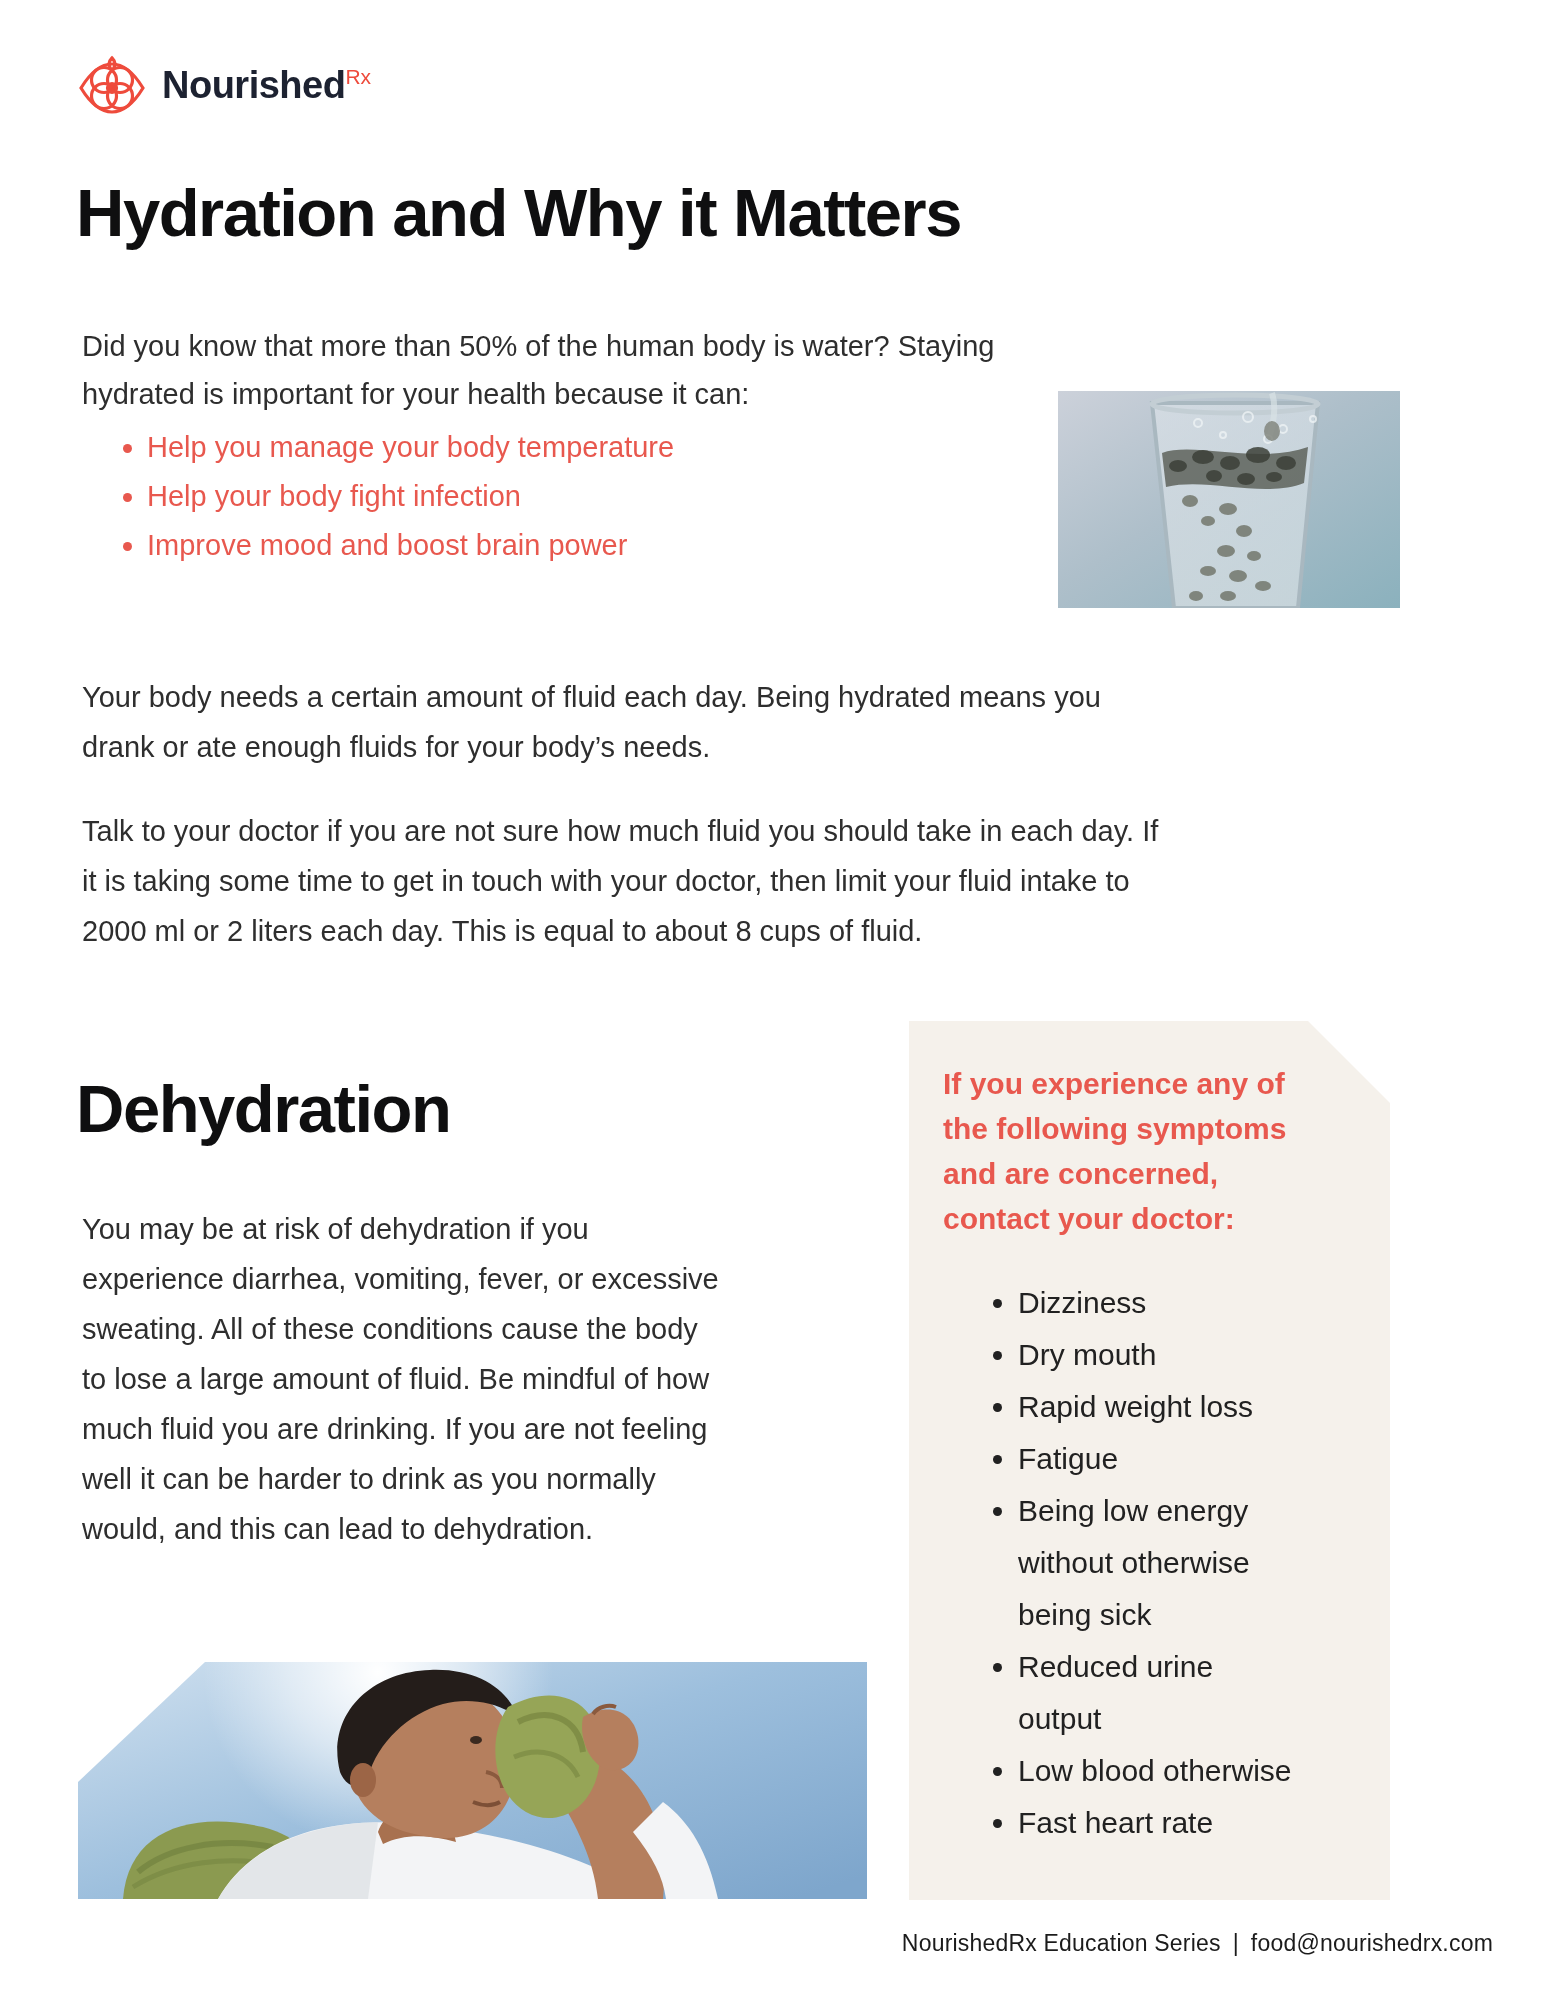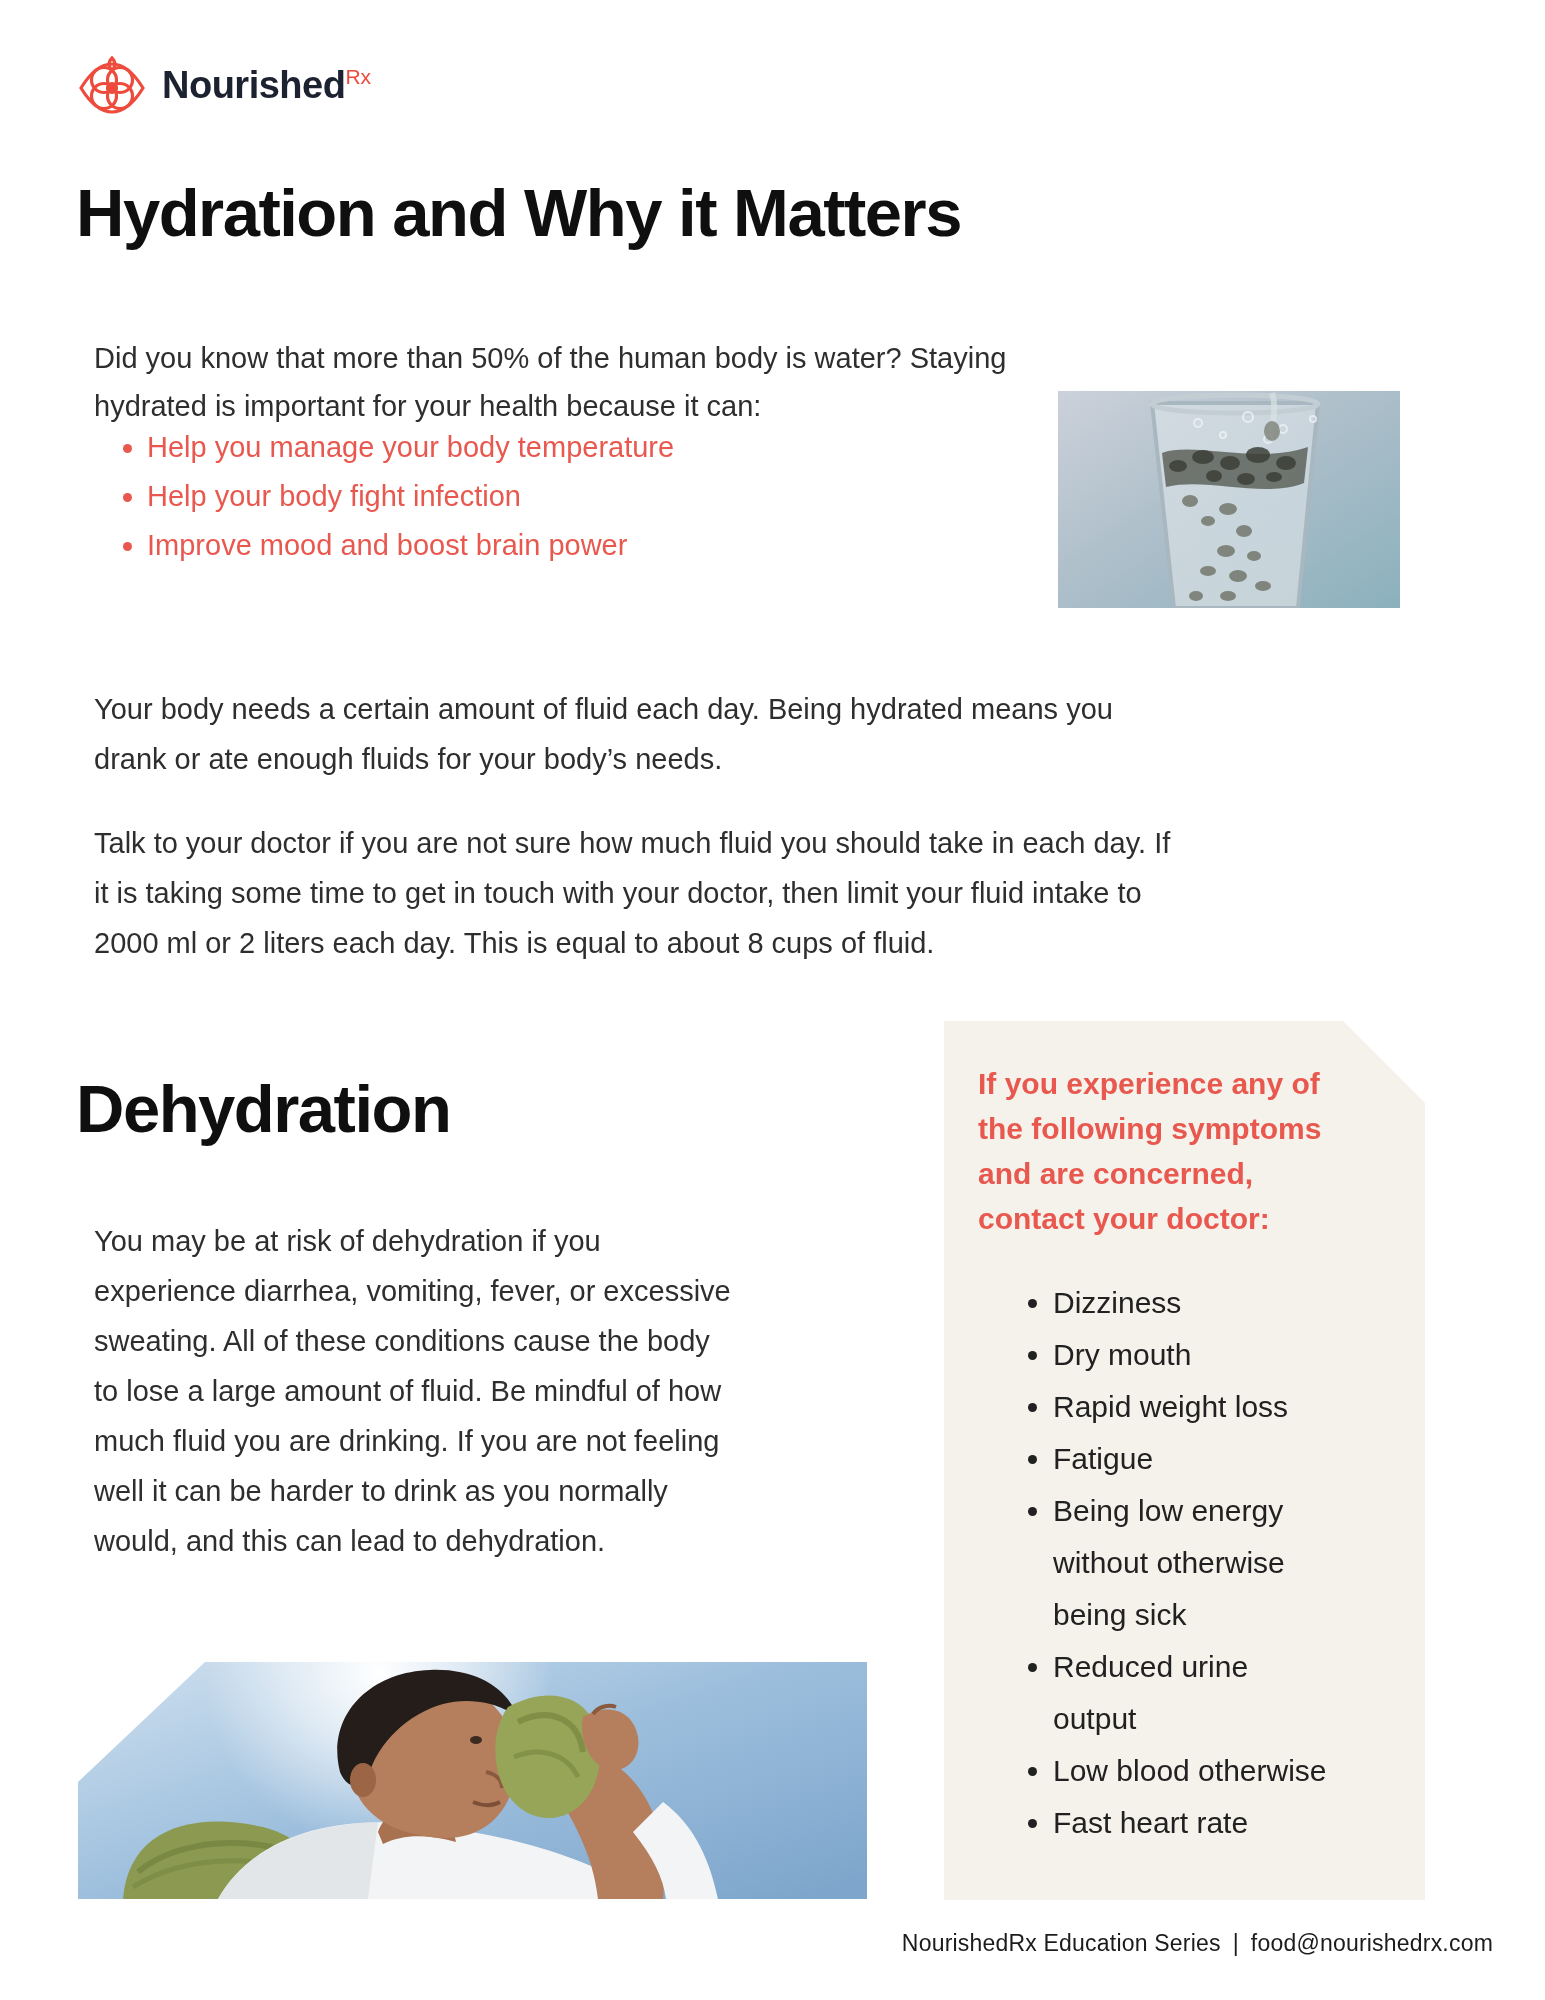--- a/index.html
+++ b/index.html
@@ -10,37 +10,37 @@
   
   .logo{position:absolute;left:78px;top:54px;display:flex;align-items:center;gap:16px;}
   .logo svg{display:block;}
   .wordmark{font-size:38px;font-weight:800;color:#1d2231;letter-spacing:-0.5px;line-height:1;}
   .wordmark .rx{font-size:21px;font-weight:400;color:#ee4b3c;vertical-align:14px;letter-spacing:0;}
   
   .h1{position:absolute;left:76px;font-size:67px;font-weight:800;color:#0f0f10;letter-spacing:-1.5px;line-height:1.1;margin:0;}
   #hydration-title{top:176px;}
   #dehydration-title{top:1072px;}
   
-  .body-text{position:absolute;font-size:29px;line-height:48px;color:#2e2e2e;margin:16px;}
+  .body-text{position:absolute;font-size:29px;line-height:48px;color:#2e2e2e;margin:4px;}
   #intro{left:78px;top:318px;width:1000px;}
   #para1{left:78px;top:668px;width:1045px;line-height:50px;}
   #para2{left:78px;top:802px;width:1085px;line-height:50px;}
   #dehydration-body{left:78px;top:1200px;width:640px;line-height:50px;}
   
   .benefits{position:absolute;left:78px;top:420px;margin:3px;padding-left:66px;
     font-size:29px;line-height:49px;color:#e8584e;list-style:disc outside;}
   .benefits li::marker{color:#e8584e;}
   
   .water-photo{position:absolute;left:1058px;top:391px;width:342px;height:217px;overflow:hidden;}
   .water-photo svg{display:block;}
   
   .sidebar{
     position:absolute;left:909px;top:1021px;width:481px;height:879px;background:#f5f1eb;
     clip-path:polygon(0 0,calc(100% - 82px) 0,100% 82px,100% 100%,0 100%);
-    box-sizing:border-box;padding:40px 40px 0 34px;margin-left:35px;
+    box-sizing:border-box;padding:40px 40px 0 34px;
   }
   .sidebar h3{margin:0;font-size:30px;line-height:45px;font-weight:700;color:#e8584e;width:380px;}
   .symptoms{margin:36px 0 0 10px;padding-left:65px;font-size:30px;line-height:52px;color:#212121;
     list-style:disc outside;width:285px;box-sizing:content-box;}
   .symptoms li::marker{color:#212121;}
   
   .man-photo{position:absolute;left:78px;top:1662px;width:789px;height:237px;overflow:hidden;
     clip-path:polygon(127px 0,100% 0,100% 100%,0 100%,0 120px);}
   .man-photo svg{display:block;}
   

